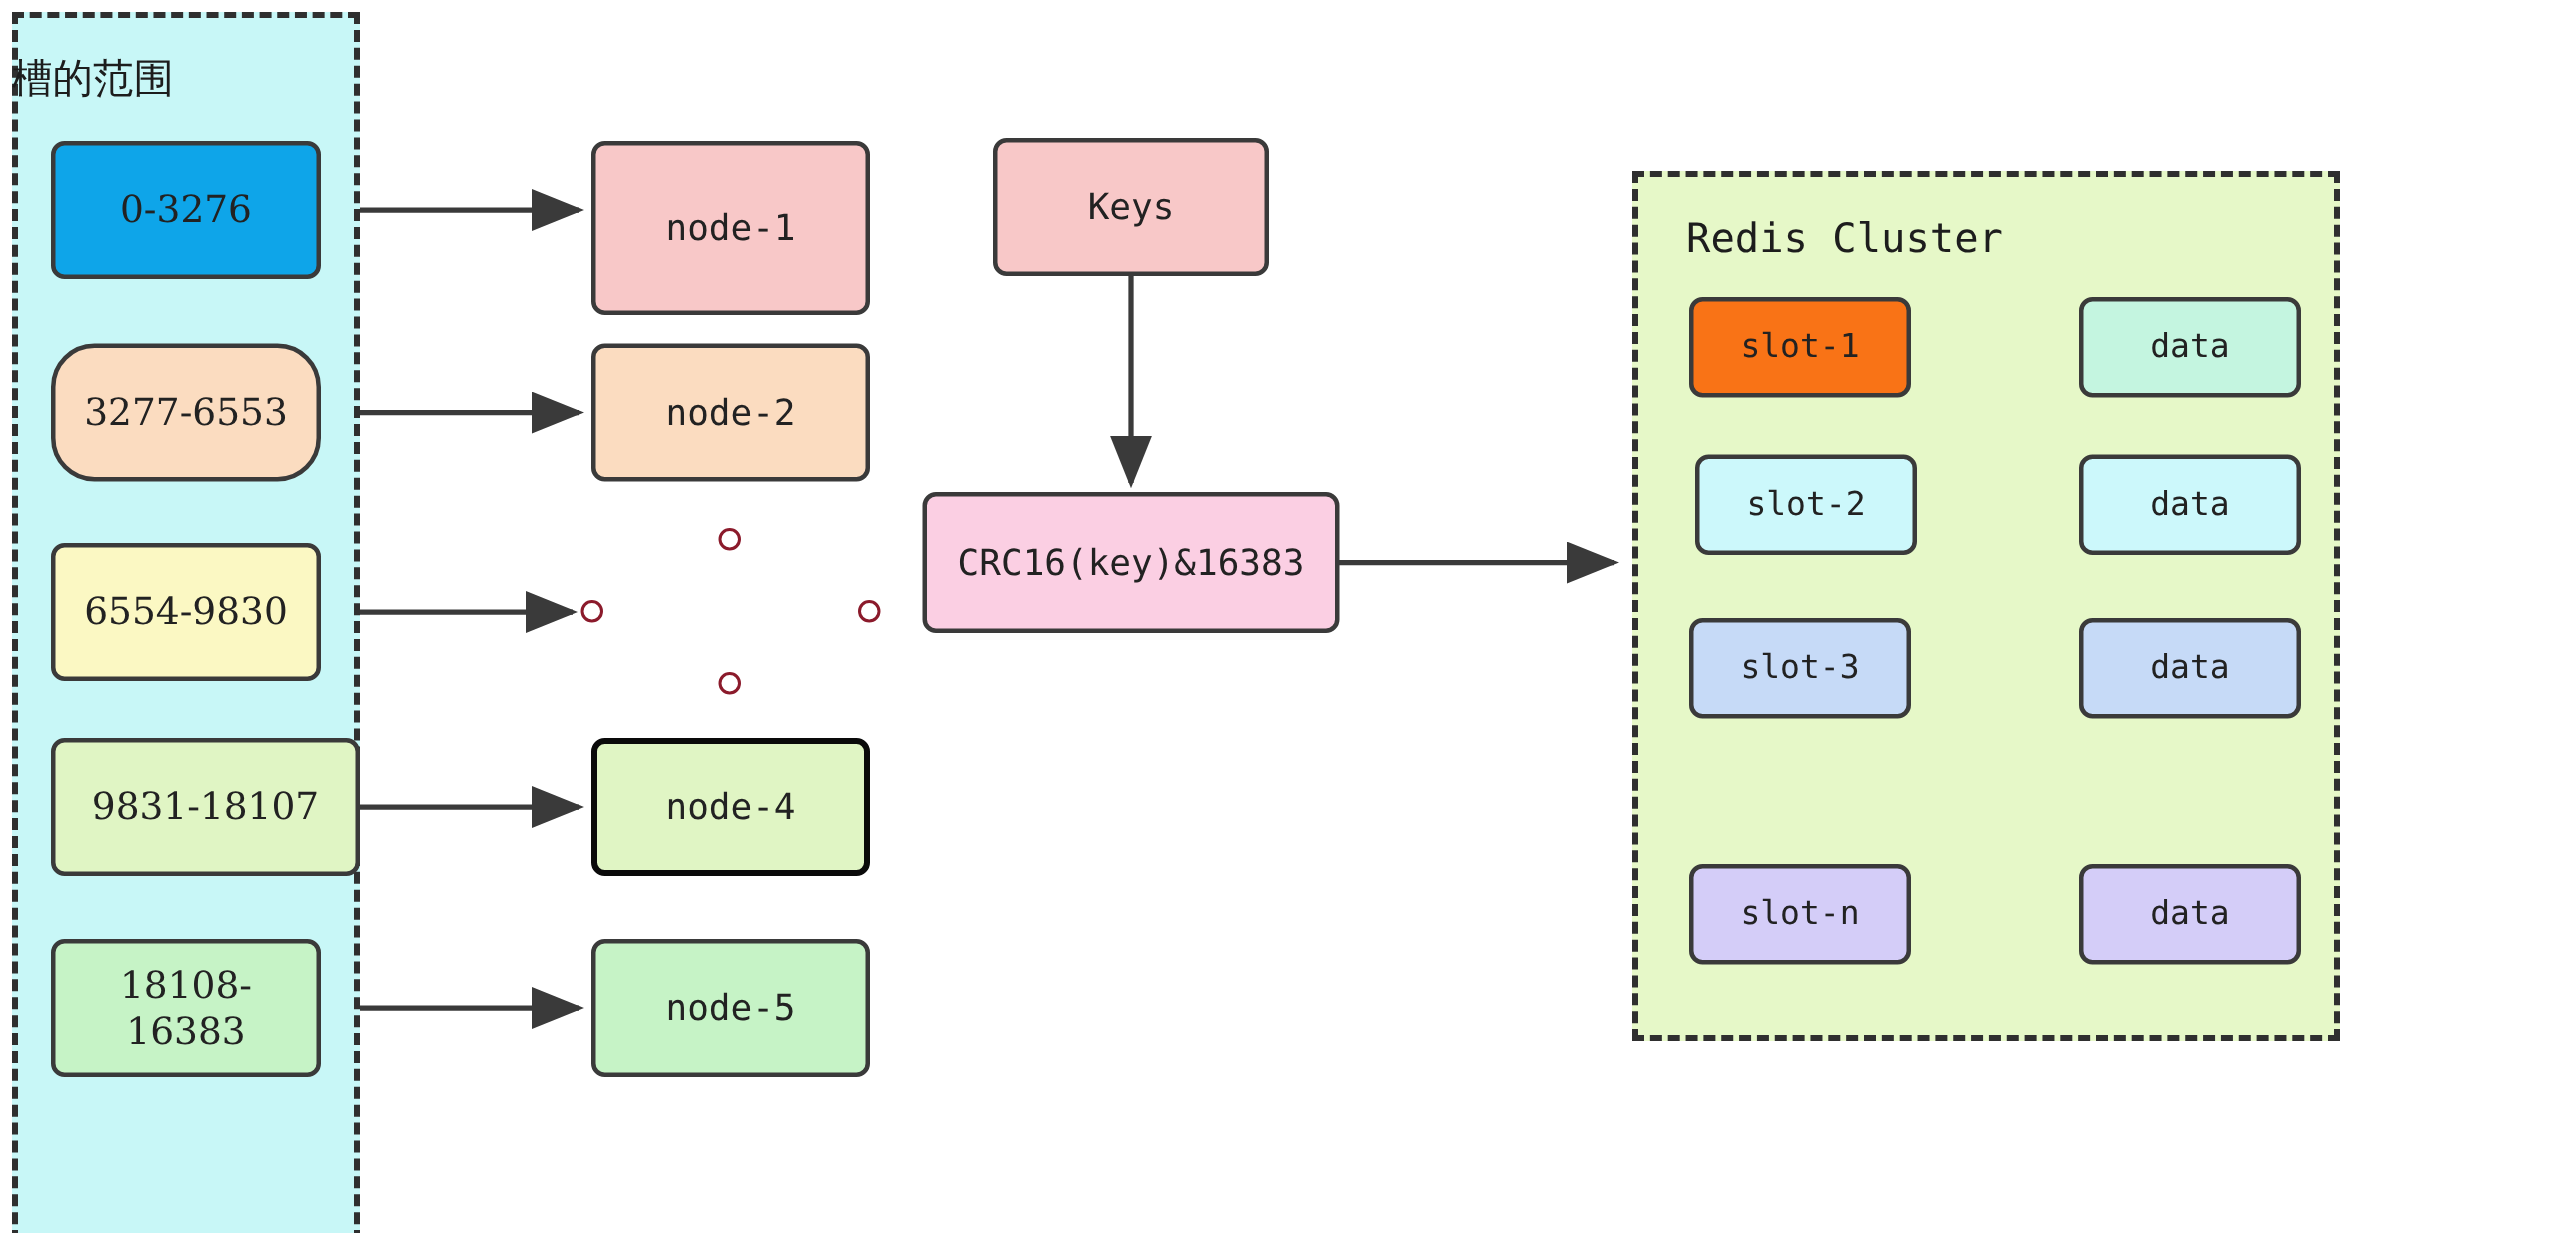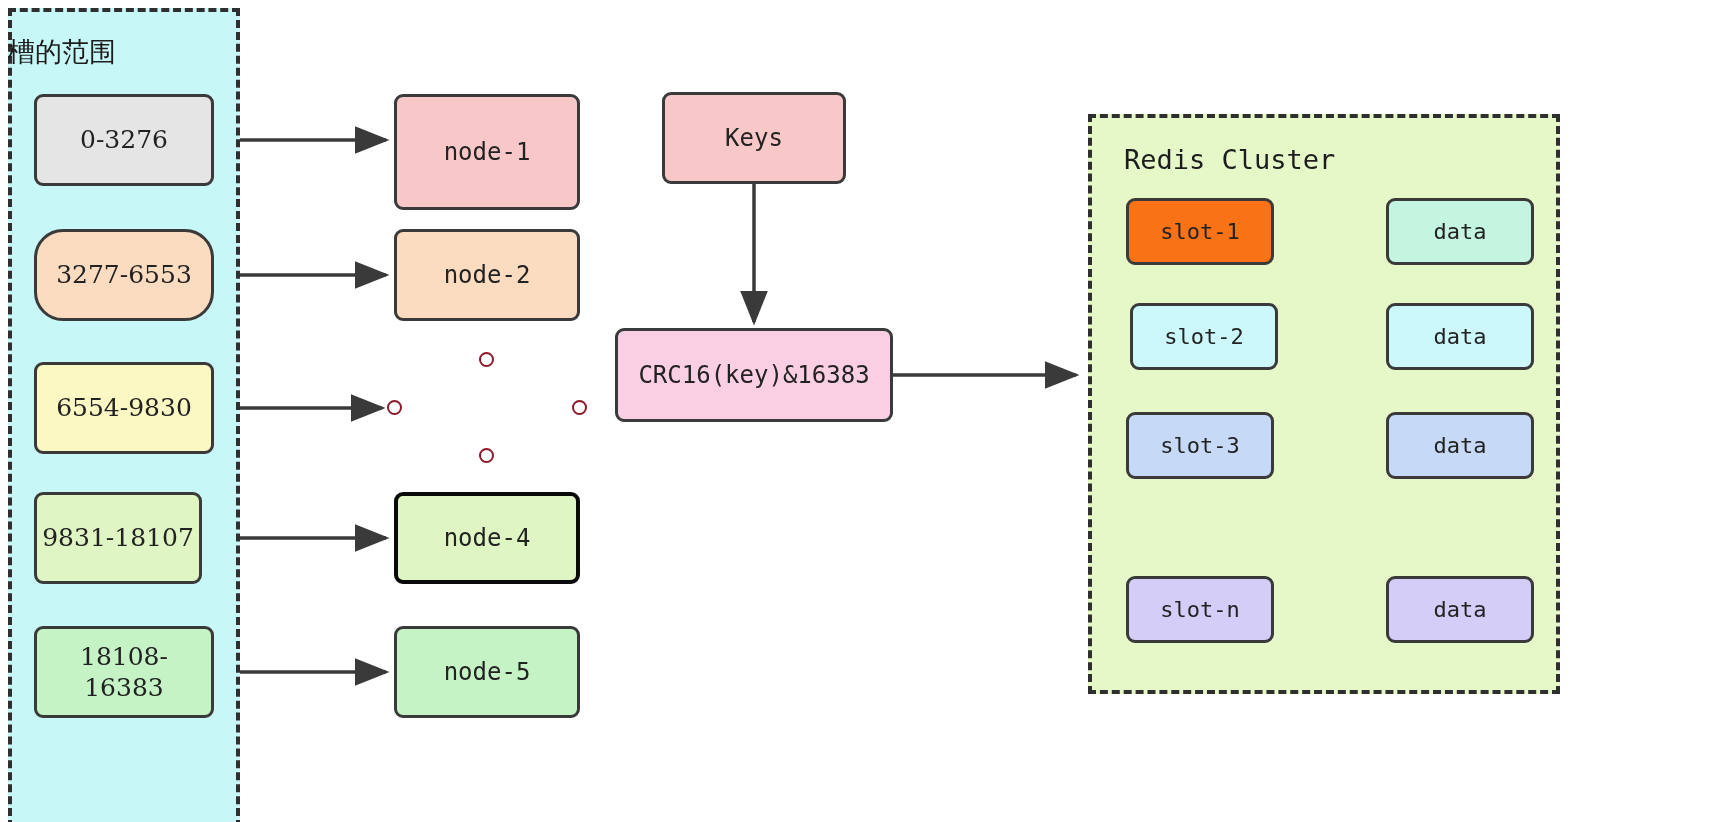--- a/index.html
+++ b/index.html
@@ -124,30 +124,30 @@
     <g stroke="#2f2f2f" stroke-width="3.5" stroke-dasharray="13 11" fill="none">
       <line x1="1199" y1="485" x2="1199" y2="575"></line>
       <line x1="1460" y1="485" x2="1460" y2="575"></line>
     </g>
   </svg>
 
   <div class="region" style="left:8px; top:8px; width:232px; height:832px; background:#c8f7f7;"></div>
 
   <div class="region-title cn-title" style="left:8px; top:34px; width:232px;">槽的范围</div>
 
-  <div class="box" style="left:34px; top:94px; width:180px; height:92px; background:#e5e5e5;">
+  <div class="box" style="left:34px; top:94px; width:180px; height:92px; background:#0ea5e9;">
     <span>0-3276</span>
   </div>
   <div class="box" style="left:34px; top:229px; width:180px; height:92px; background:#fbdcc0;border-radius:29px;">
     <span>3277-6553</span>
   </div>
   <div class="box" style="left:34px; top:362px; width:180px; height:92px; background:#fbf8c3;">
     <span>6554-9830</span>
   </div>
-  <div class="box" style="left:34px; top:492px; width:168px; height:92px; background:#e0f5c4;">
+  <div class="box" style="left:34px; top:492px; width:206px; height:92px; background:#e0f5c4;">
     <span>9831-18107</span>
   </div>
   <div class="box" style="left:34px; top:626px; width:180px; height:92px; background:#c6f3c6;">
     <span>18108-
 16383</span>
   </div>
 
   <div class="box mono" style="left:394px; top:94px; width:186px; height:116px; background:#f8c8c8;">
     <span>node-1</span>
   </div>

